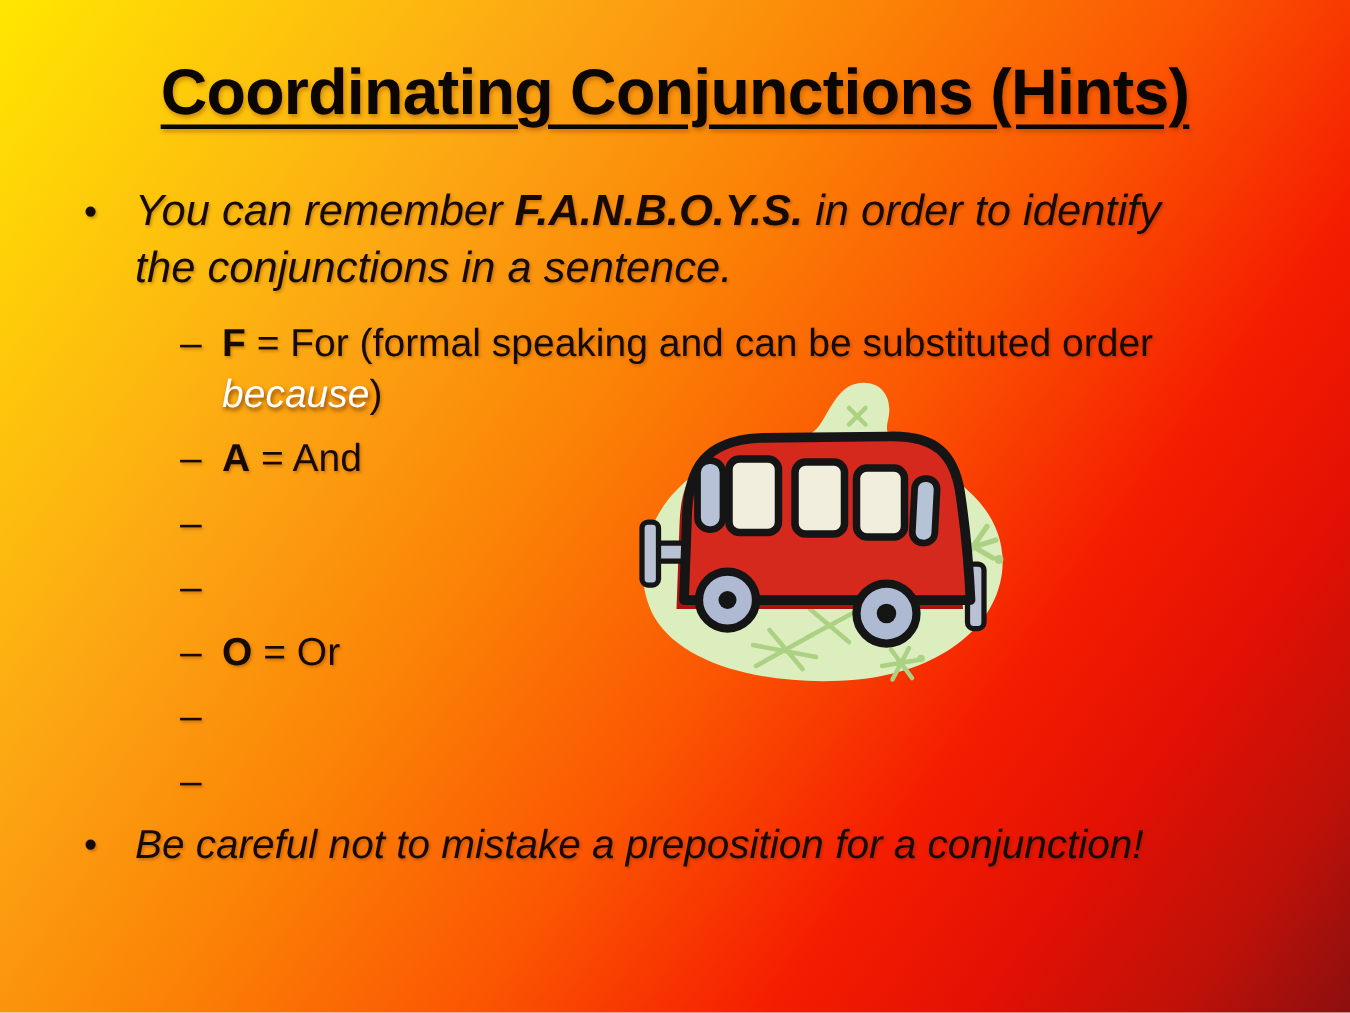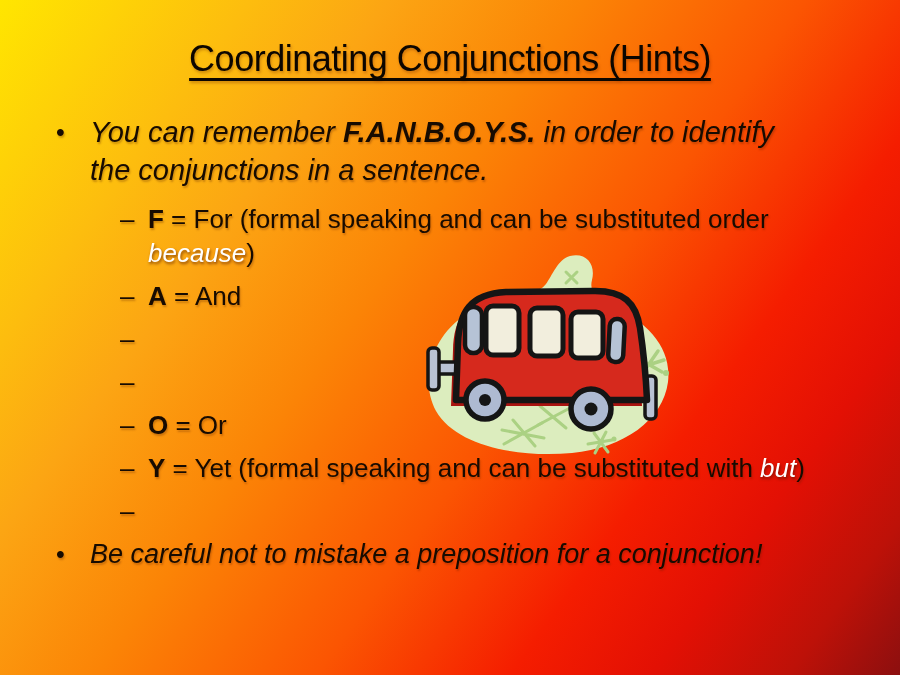--- a/index.html
+++ b/index.html
@@ -6,21 +6,21 @@
   body { width:900px; height:675px; overflow:hidden; }
   .slide {
     position:relative; width:900px; height:675px; overflow:hidden;
     font-family:"Liberation Sans", sans-serif;
     background:linear-gradient(126deg,
       #ffe600 0%, #fdbd0e 18%, #fca513 28%, #fb8406 42%,
       #fb5502 58%, #f51d00 72%, #e31004 82%, #bd1108 92%, #8c0f0f 100%);
   }
   .title {
     margin:0; padding:36px 20px 0 20px;
-    text-align:center; font-size:36px; font-weight:400; letter-spacing:-0.5px;
+    text-align:center; font-size:43px; font-weight:700; letter-spacing:-0.5px;
     color:#0c0600; line-height:1.25;
     text-decoration:underline; text-decoration-thickness:3px; text-underline-offset:7px;
     text-shadow:1px 2px 3px rgba(110,35,0,0.35);
   }
   .content { position:relative; z-index:2; }
   .l1 {
     display:flex; margin:32px 0 0 0; padding-left:56px;
     font-size:29px; line-height:38px; color:#170b01;
     text-shadow:1px 1.5px 2px rgba(90,30,0,0.3);
   }
@@ -71,21 +71,20 @@
       </li>
       <li>
         <span class="dash">–</span>
       </li>
       <li>
         <span class="dash">–</span>
         <span class="sub-text"><b>O</b><span> = Or</span></span>
       </li>
       <li>
         <span class="dash">–</span>
-        <span class="sub-text"><b>Y</b><span> = Yet (formal speaking and can be substituted with </span><span class="white-word">but</span><span>)</span></span>
       </li>
       <li>
         <span class="dash">–</span>
       </li>
     </ul>
 
     <div class="l1 warning">
       <span class="dot">•</span>
       <span class="l1-text">Be careful not to mistake a preposition for a conjunction!</span>
     </div>

